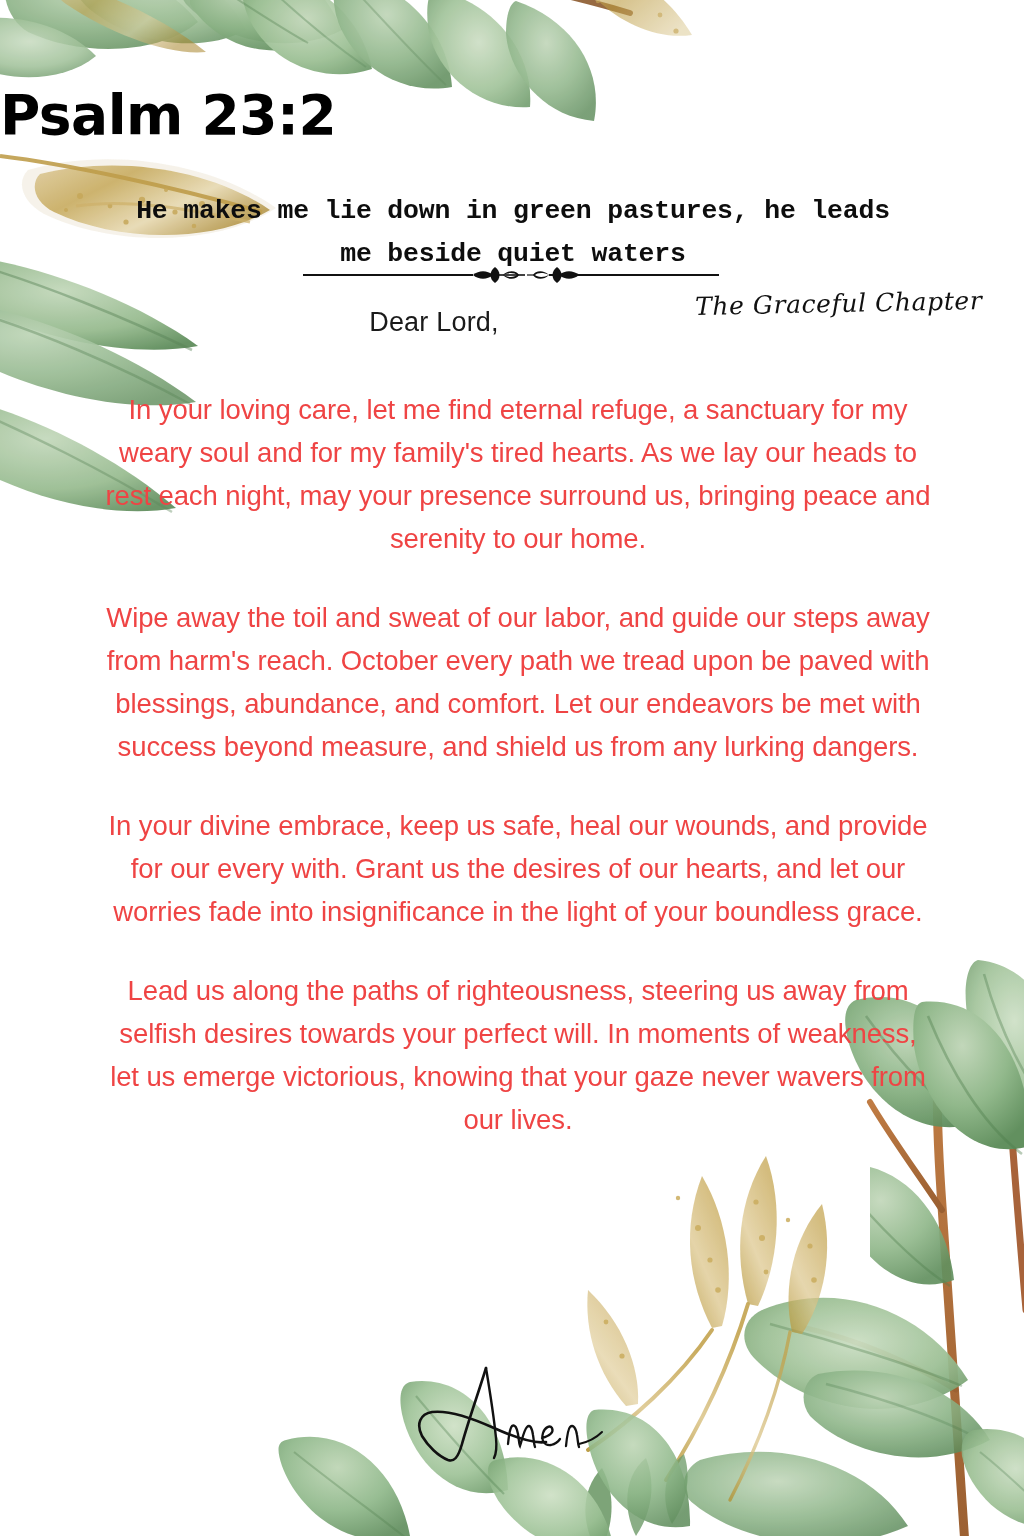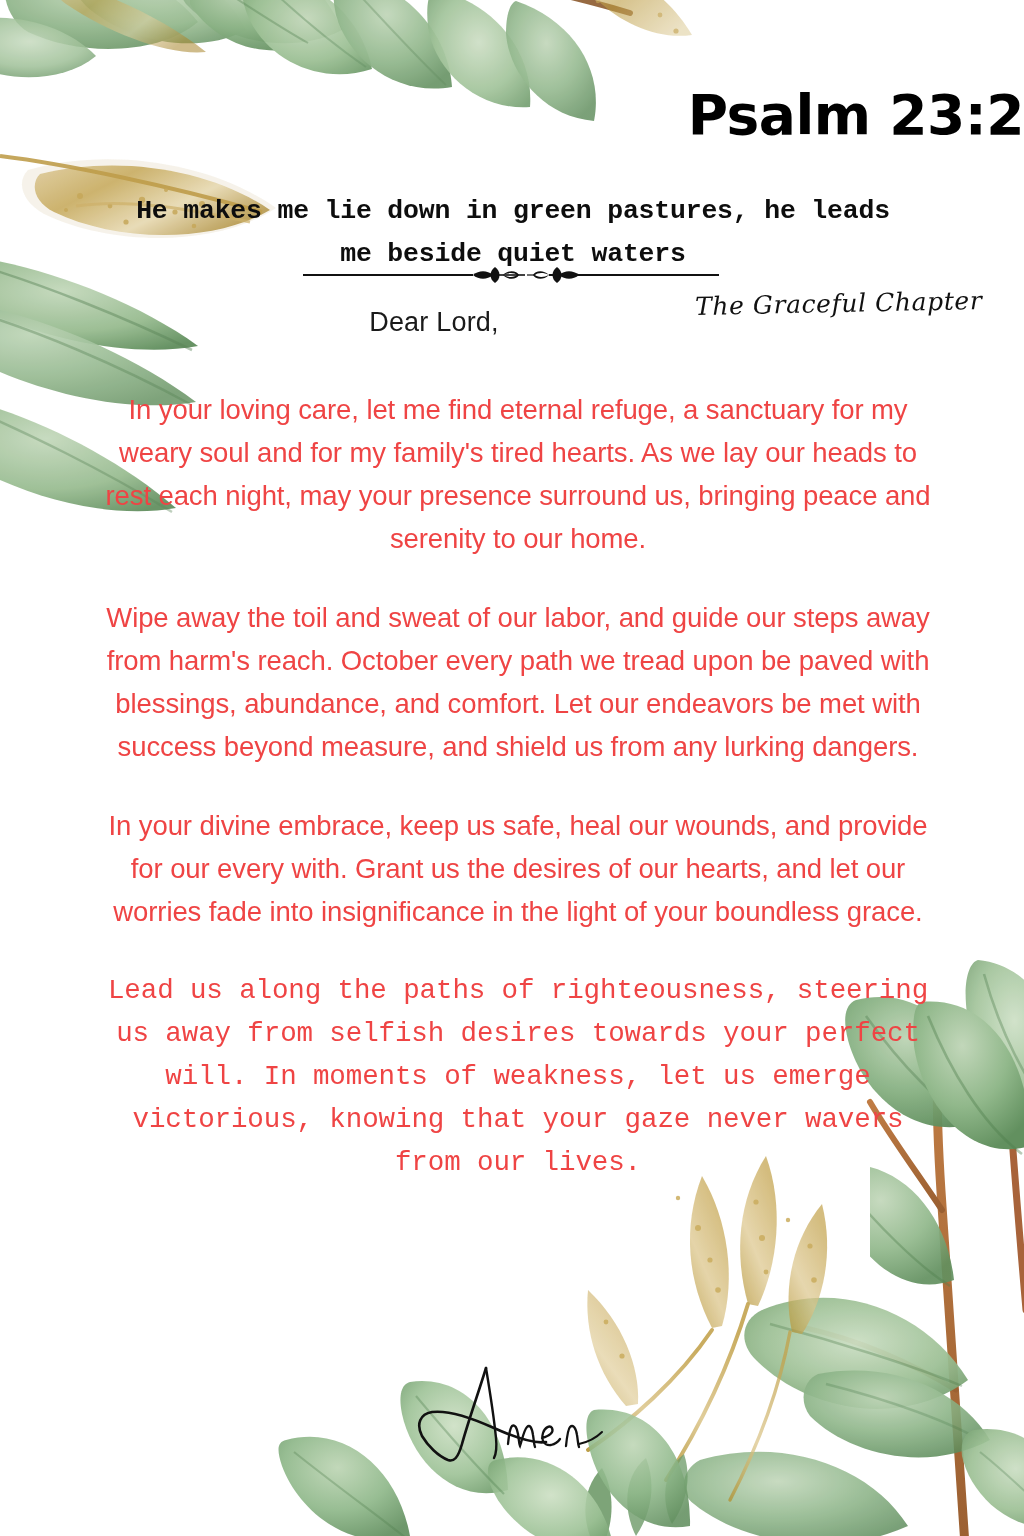--- a/index.html
+++ b/index.html
@@ -36,28 +36,27 @@
     left: 0; top: 0;
     width: 1024px;
     height: 1536px;
     z-index: 5;
   }
 
   .title {
     position: absolute;
     top: 88px;
     left: 0; right: 0;
-    text-align: right;
+    text-align: left;
     font-family: "DejaVu Sans", sans-serif;
     font-weight: bold;
     font-size: 55px;
     letter-spacing: -0.5px;
     color: #000000;
     line-height: 1;
-    padding-left: 40px;
   }
 
   .verse {
     position: absolute;
     top: 190px;
     left: 118px;
     width: 790px;
     text-align: center;
     font-family: Liberation Mono, monospace;
     font-weight: bold;
@@ -111,21 +110,21 @@
   }
   .para {
     text-align: center;
     font-family: "Liberation Sans", sans-serif;
     font-size: 27.5px;
     line-height: 1.565;
     color: #ef4444;
     letter-spacing: -0.1px;
     margin: 0 0 36px 0;
   }
-  .para:last-child { margin-bottom: 12px; font-family: Liberation Mono, monospace; }
+  .para:last-child { margin-bottom: 12px; }
 
   .amen {
     position: absolute;
     top: 1358px;
     left: 0;
     width: 1024px;
     height: 110px;
     text-align: center;
   }
 </style>

